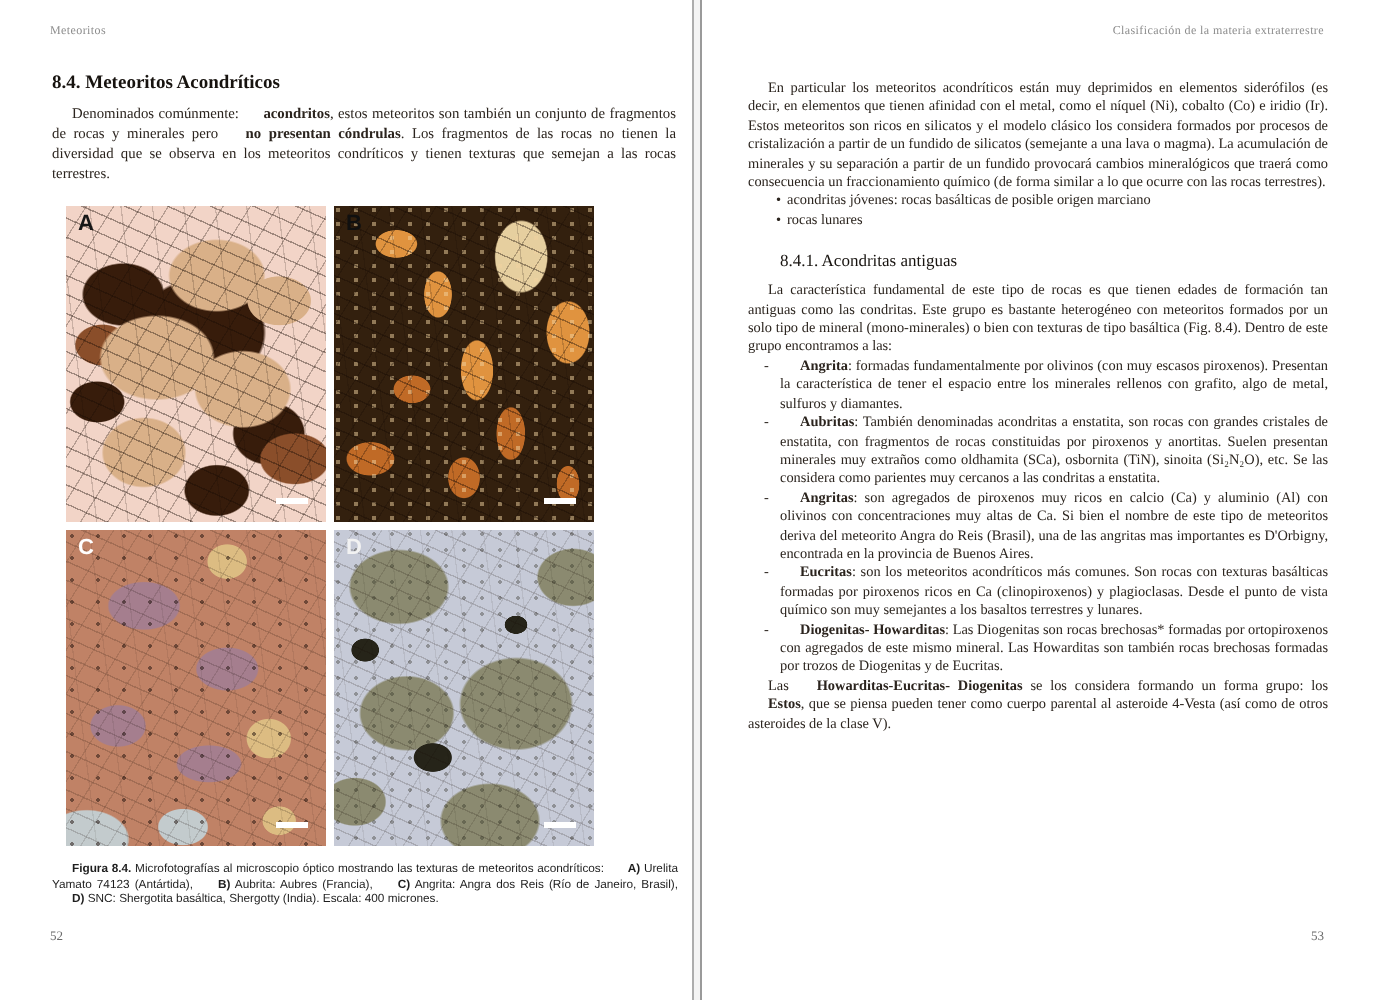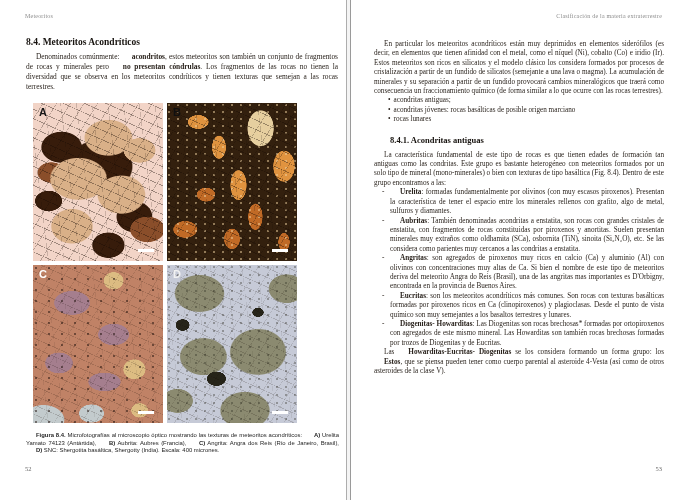--- a/index.html
+++ b/index.html
@@ -83,21 +83,21 @@
      radial-gradient(26px 20px at 8% 86%, var(--c0) 0 58%, transparent 61%),
      linear-gradient(var(--c1),var(--c1));}
   .caption{position:absolute;left:26px;top:432px;width:313px;margin:0;color:#1e1e1e;
            font-family:"Liberation Sans",sans-serif;font-size:5.9px;line-height:7.7px;text-align:justify;}
   
   .col{position:absolute;left:34px;top:40px;width:290px;}
   .body{font-size:7.2px;line-height:9.4px;text-align:justify;margin:0;}
   .bullets{margin:0 0 0 14px;}
   .bullet-row{font-size:7.2px;line-height:9.4px;}
   .bmark{margin-right:3px;}
-  h2{font-size:8.5px;margin:10px 0 6px 0;font-weight:bold;color:#17130f;padding-left:16px;}
+  h2{font-size:8.5px;margin:10px 0 6px 0;font-weight:normal;color:#17130f;padding-left:16px;}
   .dlist{margin-left:8px;}
   .ditem{position:relative;padding-left:8px;font-size:7.2px;line-height:9.4px;text-align:justify;}
   .dmark{position:absolute;left:0;top:0;}
 </style>
 </head>
 <body>
 
 <div class="spread">
 
   <div class="page left">
@@ -138,30 +138,29 @@
 
   <div class="gutter"></div>
 
   <div class="page right">
     <div class="runhead rh-r">Clasificación de la materia extraterrestre</div>
 
     <div class="col">
       <p class="body indent">En particular los meteoritos acondríticos están muy deprimidos en elementos siderófilos (es decir, en elementos que tienen afinidad con el metal, como el níquel (Ni), cobalto (Co) e iridio (Ir). Estos meteoritos son ricos en silicatos y el modelo clásico los considera formados por procesos de cristalización a partir de un fundido de silicatos (semejante a una lava o magma). La acumulación de minerales y su separación a partir de un fundido provocará cambios mineralógicos que traerá como consecuencia un fraccionamiento químico (de forma similar a lo que ocurre con las rocas terrestres).</p>
 
       <div class="bullets">
-        <div class="bullet-row"><span class="bmark">•</span><span>acondritas antiguas;</span></div>
         <div class="bullet-row"><span class="bmark">•</span><span>acondritas jóvenes: rocas basálticas de posible origen marciano</span></div>
         <div class="bullet-row"><span class="bmark">•</span><span>rocas lunares</span></div>
       </div>
 
       <h2>8.4.1. Acondritas antiguas</h2>
       <p class="body indent">La característica fundamental de este tipo de rocas es que tienen edades de formación tan antiguas como las condritas. Este grupo es bastante heterogéneo con meteoritos formados por un solo tipo de mineral (mono-minerales) o bien con texturas de tipo basáltica (Fig. 8.4). Dentro de este grupo encontramos a las:</p>
 
       <div class="dlist">
-        <div class="ditem"><span class="dmark">-</span><span><span class="b">Urelita</span><span>: formadas fundamentalmente por olivinos (con muy escasos piroxenos). Presentan la característica de tener el espacio entre los minerales rellenos con grafito, algo de metal, sulfuros y diamantes.</span></span></div>
+        <div class="ditem"><span class="dmark">-</span><span><span class="b">Angrita</span><span>: formadas fundamentalmente por olivinos (con muy escasos piroxenos). Presentan la característica de tener el espacio entre los minerales rellenos con grafito, algo de metal, sulfuros y diamantes.</span></span></div>
         <div class="ditem"><span class="dmark">-</span><span><span class="b">Aubritas</span><span>: También denominadas acondritas a enstatita, son rocas con grandes cristales de enstatita, con fragmentos de rocas constituidas por piroxenos y anortitas. Suelen presentan minerales muy extraños como oldhamita (SCa), osbornita (TiN), sinoita (Si₂N₂O), etc. Se las considera como parientes muy cercanos a las condritas a enstatita.</span></span></div>
         <div class="ditem"><span class="dmark">-</span><span><span class="b">Angritas</span><span>: son agregados de piroxenos muy ricos en calcio (Ca) y aluminio (Al) con olivinos con concentraciones muy altas de Ca. Si bien el nombre de este tipo de meteoritos deriva del meteorito Angra do Reis (Brasil), una de las angritas mas importantes es D'Orbigny, encontrada en la provincia de Buenos Aires.</span></span></div>
         <div class="ditem"><span class="dmark">-</span><span><span class="b">Eucritas</span><span>: son los meteoritos acondríticos más comunes. Son rocas con texturas basálticas formadas por piroxenos ricos en Ca (clinopiroxenos) y plagioclasas. Desde el punto de vista químico son muy semejantes a los basaltos terrestres y lunares.</span></span></div>
         <div class="ditem"><span class="dmark">-</span><span><span class="b">Diogenitas- Howarditas</span><span>: Las Diogenitas son rocas brechosas* formadas por ortopiroxenos con agregados de este mismo mineral. Las Howarditas son también rocas brechosas formadas por trozos de Diogenitas y de Eucritas.</span></span></div>
       </div>
 
       <p class="body indent"><span>Las </span><span class="b">Howarditas-Eucritas- Diogenitas</span><span> se los considera formando un forma grupo: los </span><span class="b">Estos</span><span>, que se piensa pueden tener como cuerpo parental al asteroide 4-Vesta (así como de otros asteroides de la clase V).</span></p>
     </div>
 
     <div class="pagenum pn-right">53</div>

